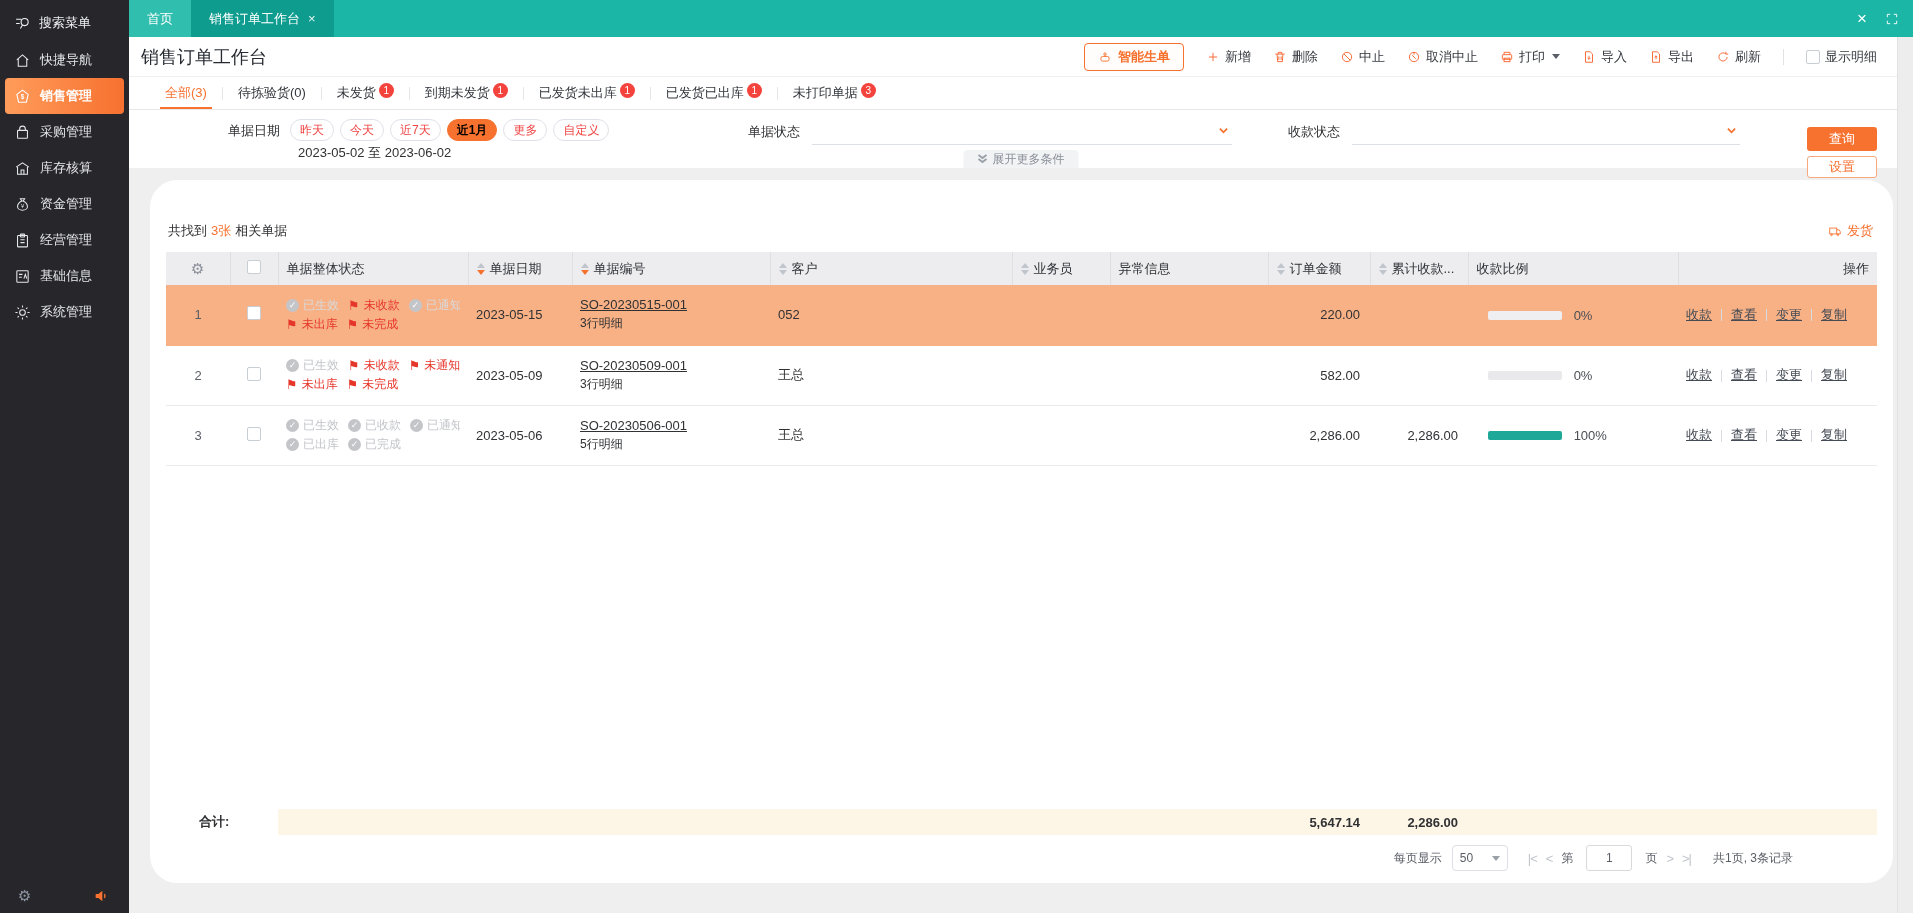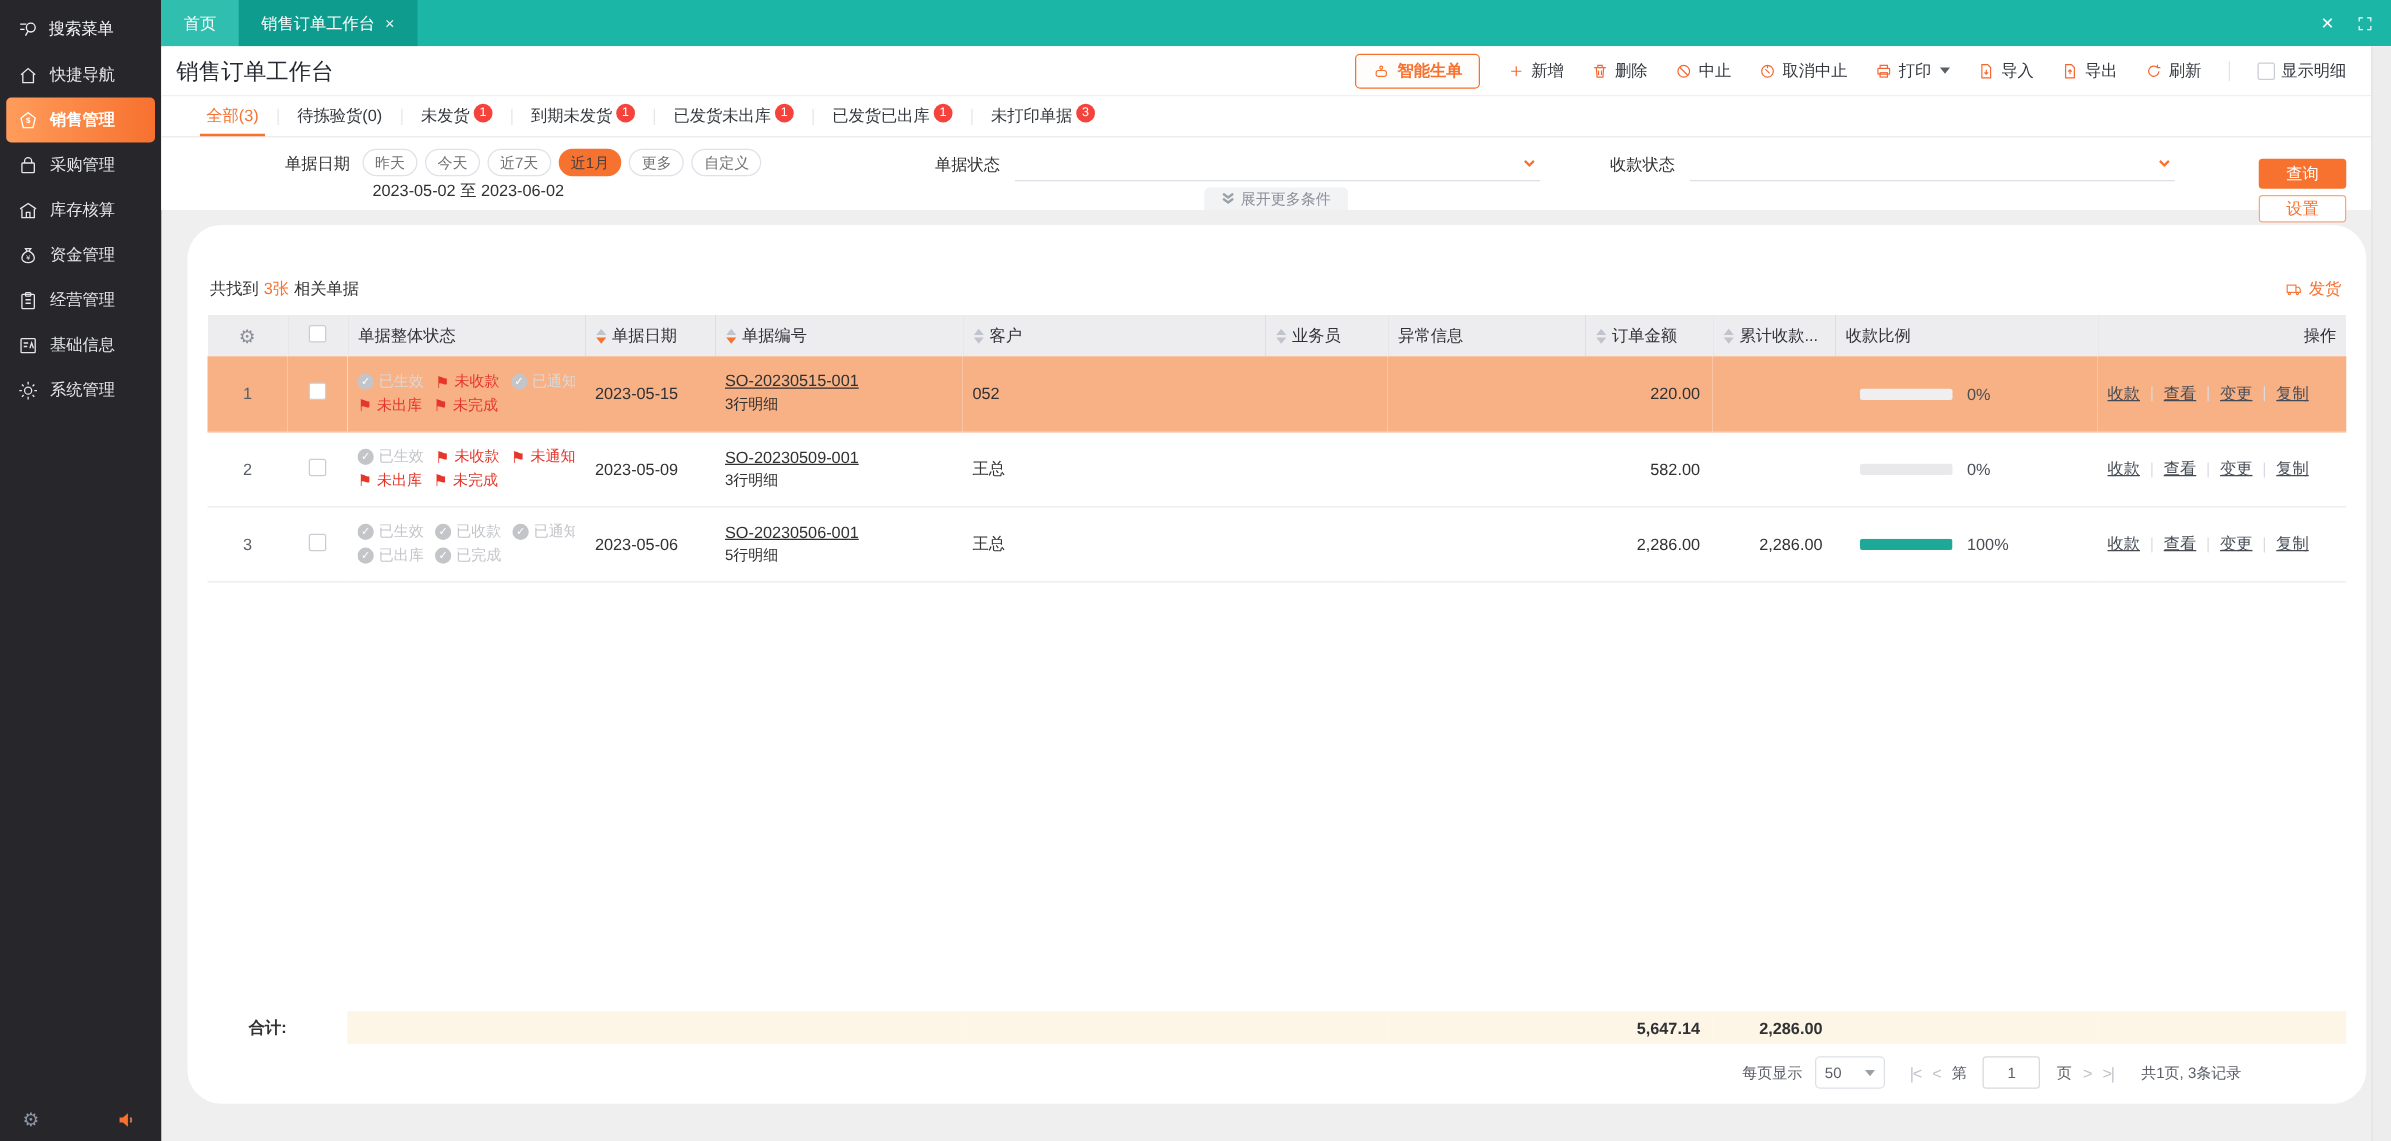--- a/index.html
+++ b/index.html
@@ -55,22 +55,22 @@
   .stab.active::after { content:""; position:absolute; left:10px; right:10px; bottom:0; height:2px; background:#F7712F; }
   .stab-badge { min-width:15px; height:15px; border-radius:8px; background:#F4433C; color:#fff; font-size:10px; line-height:15px; text-align:center; padding:0 3px; transform:translateY(-3px); }
   .stab-div { width:1px; height:13px; background:#E6E6E8; align-self:center; }
 
   
   .filter-section { background:#fff; height:58px; position:relative; flex:none; }
   .filter-row { display:flex; align-items:flex-start; padding:9px 0 0 99px; }
   .f-label { font-size:13px; color:#303133; line-height:24px; white-space:nowrap; }
   .date-group { width:520px; }
   .chips-line { display:flex; align-items:center; gap:6px; }
-  .chip { height:22px; line-height:20px; padding:0 9px; border:1px solid #DFE2E8; border-radius:11px; font-size:12px; color:#737373; cursor:pointer; background:#fff; white-space:nowrap; }
-  .chip.active { background:#F7712F; border-color:#F7712F; color:#404040; font-weight:normal; }
+  .chip { height:22px; line-height:20px; padding:0 9px; border:1px solid #DFE2E8; border-radius:11px; font-size:12px; color:#ef4444; cursor:pointer; background:#fff; white-space:nowrap; }
+  .chip.active { background:#F7712F; border-color:#F7712F; color:#000000; font-weight:bold; }
   .date-range { font-size:13px; color:#303133; margin:3px 0 0 8px; }
   .sel-group { display:flex; align-items:center; gap:12px;font-family:Liberation Serif, serif; }
   .underline-select { position:relative; border-bottom:1px solid #DCDFE6; height:26px; cursor:pointer; }
   .underline-select .sel-chev { position:absolute; right:4px; top:7px; width:9px; height:9px; }
   .sel-chev svg { width:9px; height:9px; stroke:#F7712F; stroke-width:2; fill:none; display:block; }
   .w-status { width:420px; margin-right:56px; }
   .w-pay { width:388px; }
   .filter-btns { position:absolute; right:36px; top:17px; width:70px; display:flex; flex-direction:column; gap:5px; }
   .btn-query { height:24px; background:#F7712F; color:#fff; border:none; border-radius:3px; font-size:13px; cursor:pointer; font-family:inherit; }
   .btn-settings { height:22px; background:#fff; color:#F7712F; border:1px solid #F9A87E; border-radius:3px; font-size:13px; cursor:pointer; font-family:inherit; }

